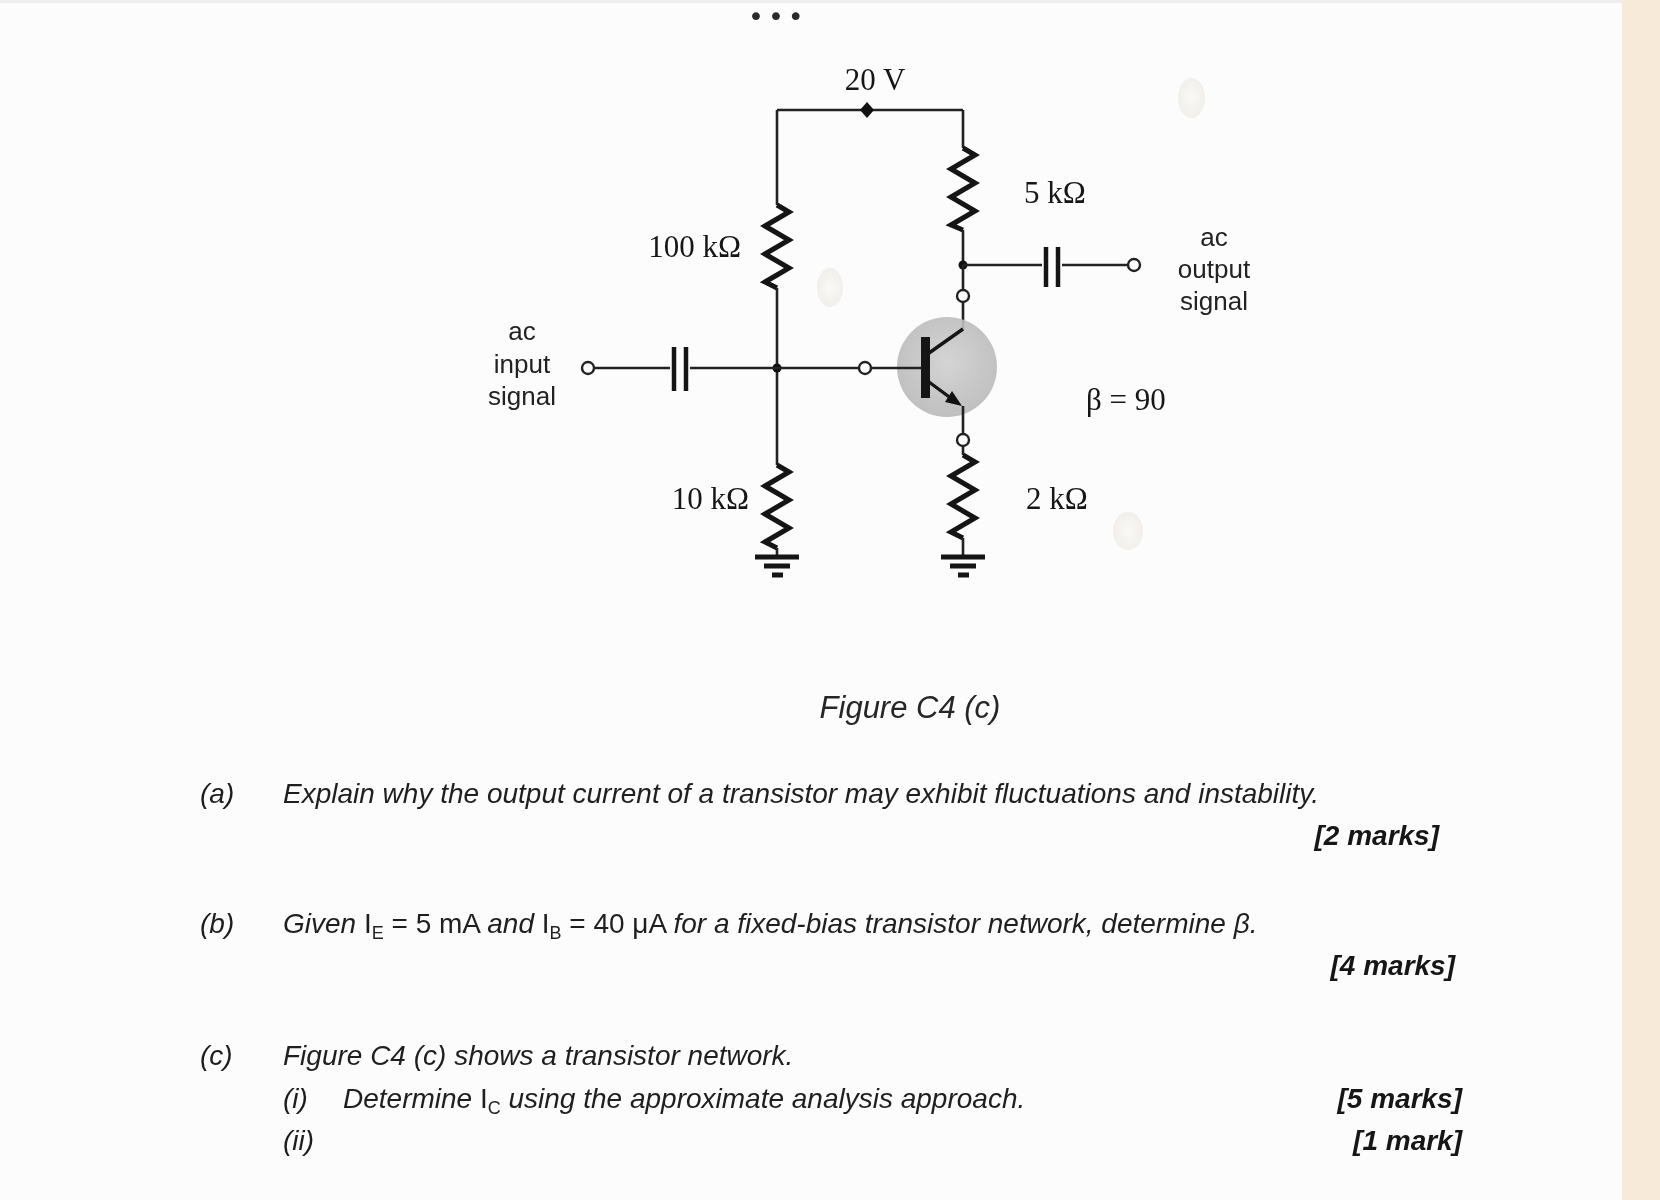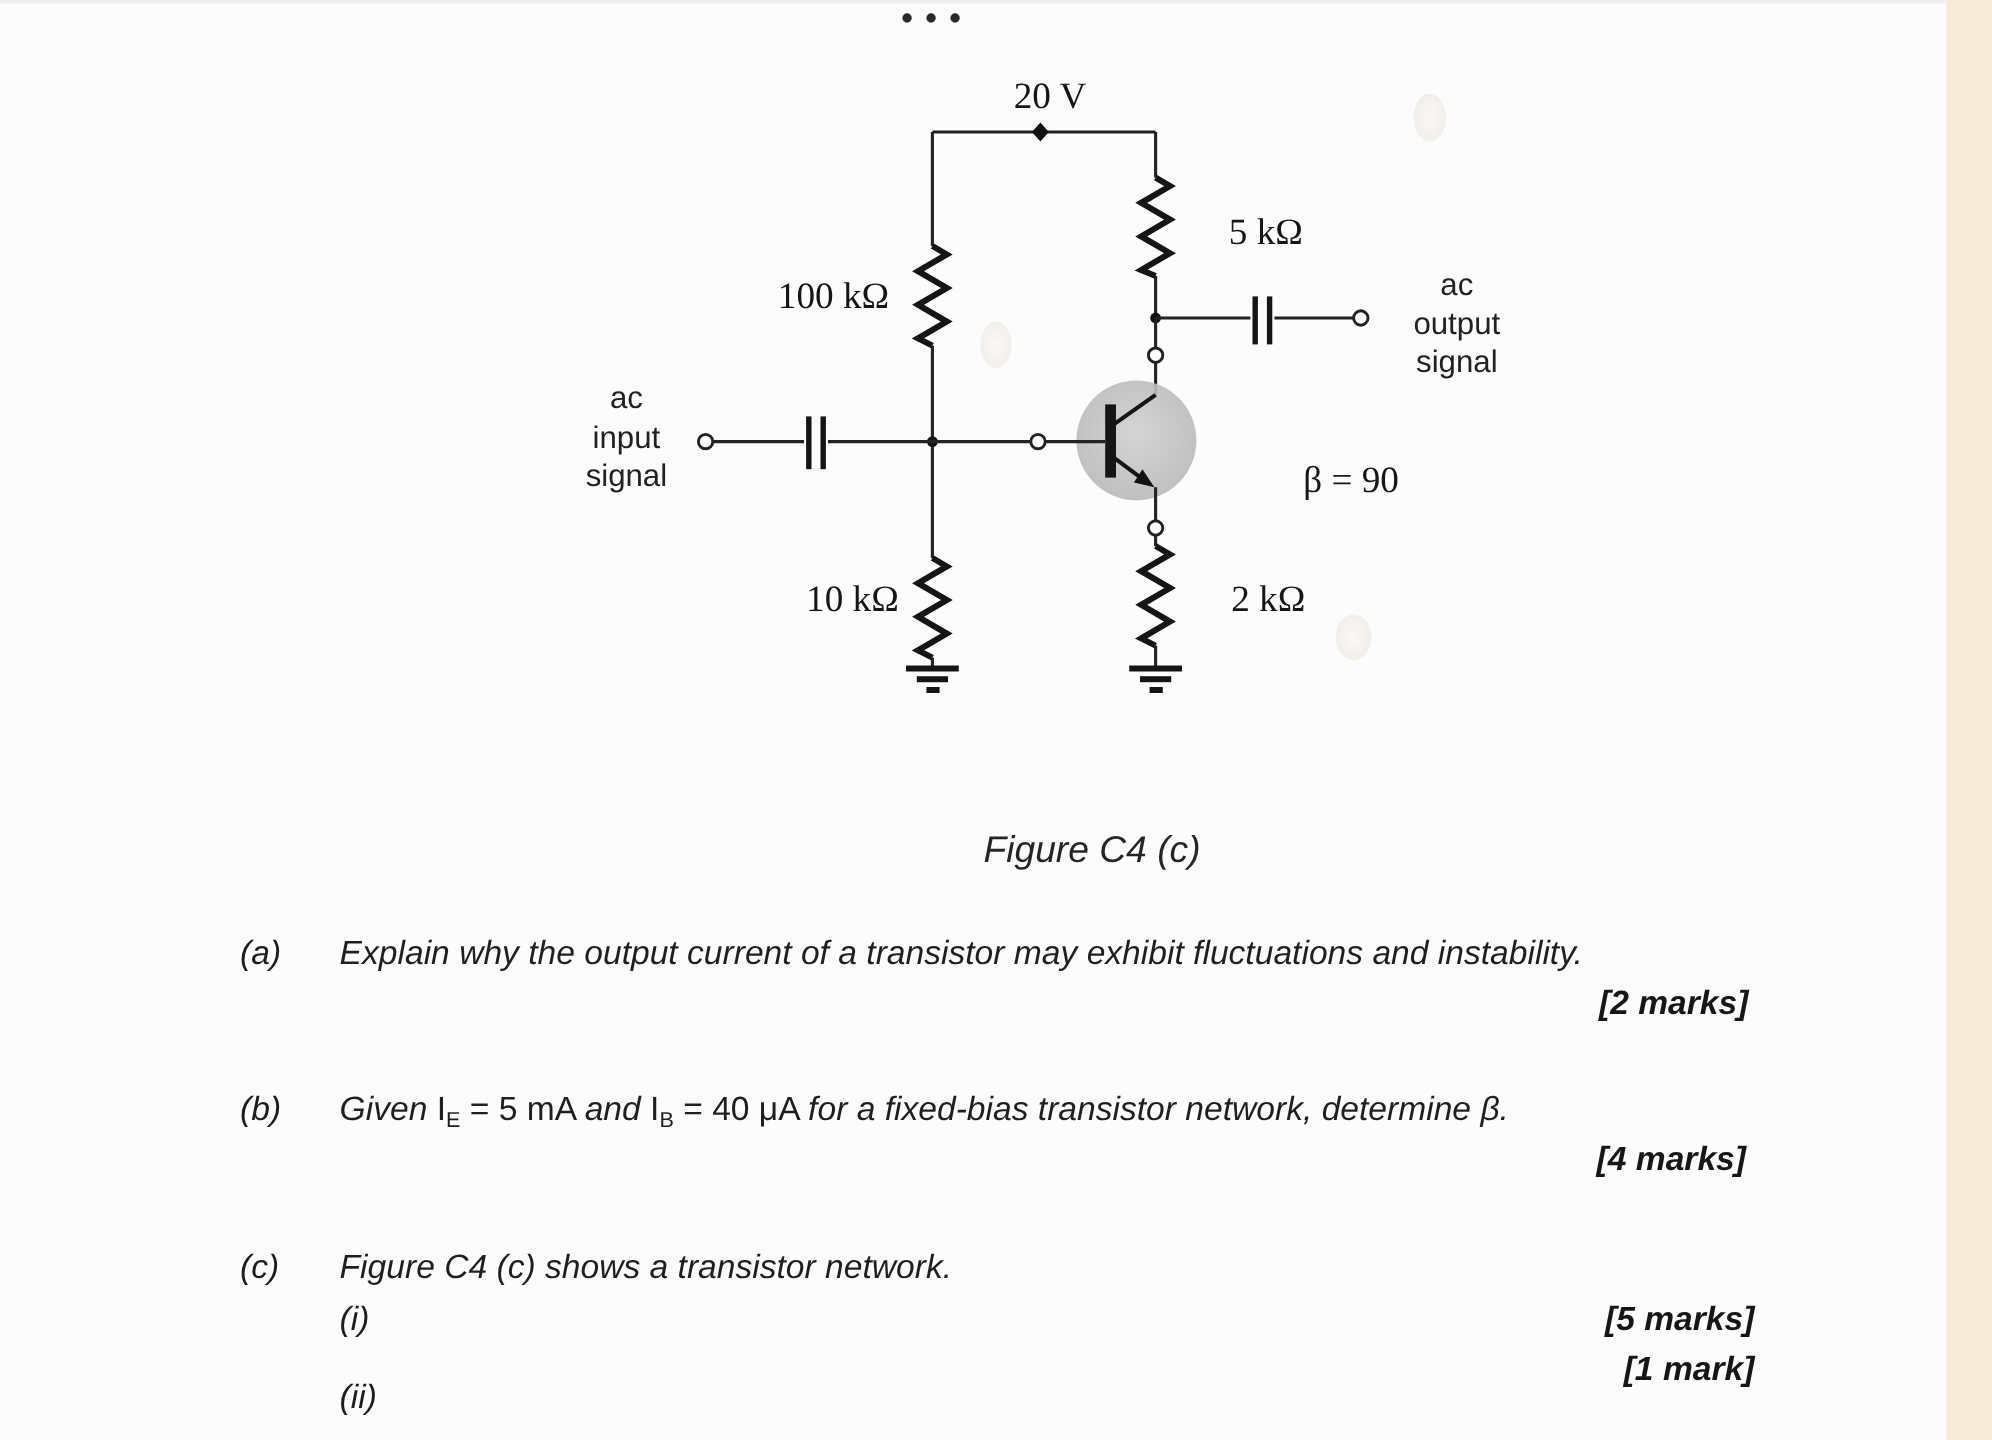--- a/index.html
+++ b/index.html
@@ -146,27 +146,28 @@
       <line class="thick" x1="941" y1="557" x2="985" y2="557"></line>
       <line class="thick" x1="950" y1="566" x2="976" y2="566"></line>
       <line class="thick" x1="958" y1="575" x2="969" y2="575"></line>
     </g>
   </svg>
 
   <div class="caption-line cap2">Figure C4 (c)</div>
 
   <div class="qlabel" style="left:200px; top:778px; font-size:28px;">(a)</div>
   <div class="qrow" style="left:283px; top:778px;">Explain why the output current of a transistor may exhibit fluctuations and instability.</div>
-  <div class="marks" style="right:203px; top:820px;">[2 marks]</div>
+  <div class="marks" style="right:221px; top:820px;">[2 marks]</div>
 
   <div class="qlabel" style="left:200px; top:908px; font-size:28px;">(b)</div>
   <div class="qrow" style="left:283px; top:908px;"><span>Given </span><span class="up"><span>I</span><span class="sub">E</span></span><span class="up"> = 5 mA </span><span>and </span><span class="up"><span>I</span><span class="sub">B</span></span><span class="up"> = 40 μA </span><span>for a fixed-bias transistor network, determine β.</span></div>
   <div class="marks" style="right:205px; top:950px;">[4 marks]</div>
 
   <div class="qlabel" style="left:200px; top:1040px; font-size:28px;">(c)</div>
   <div class="qrow" style="left:283px; top:1040px;">Figure C4 (c) shows a transistor network.</div>
 
   <div class="qlabel" style="left:283px; top:1083px; font-size:28px;">(i)</div>
+  <div class="qrow" style="left:343px; top:1083px;"><span>Determine </span><span class="up"><span>I</span><span class="sub">C</span></span><span> using the approximate analysis approach.</span></div>
   <div class="marks" style="right:198px; top:1083px;">[5 marks]</div>
 
-  <div class="qlabel" style="left:283px; top:1148px; font-size:28px;">(ii)</div>
+  <div class="qlabel" style="left:283px; top:1125px; font-size:28px;">(ii)</div>
   <div class="marks" style="right:198px; top:1125px;">[1 mark]</div>
 </div>
 
 </body></html>

